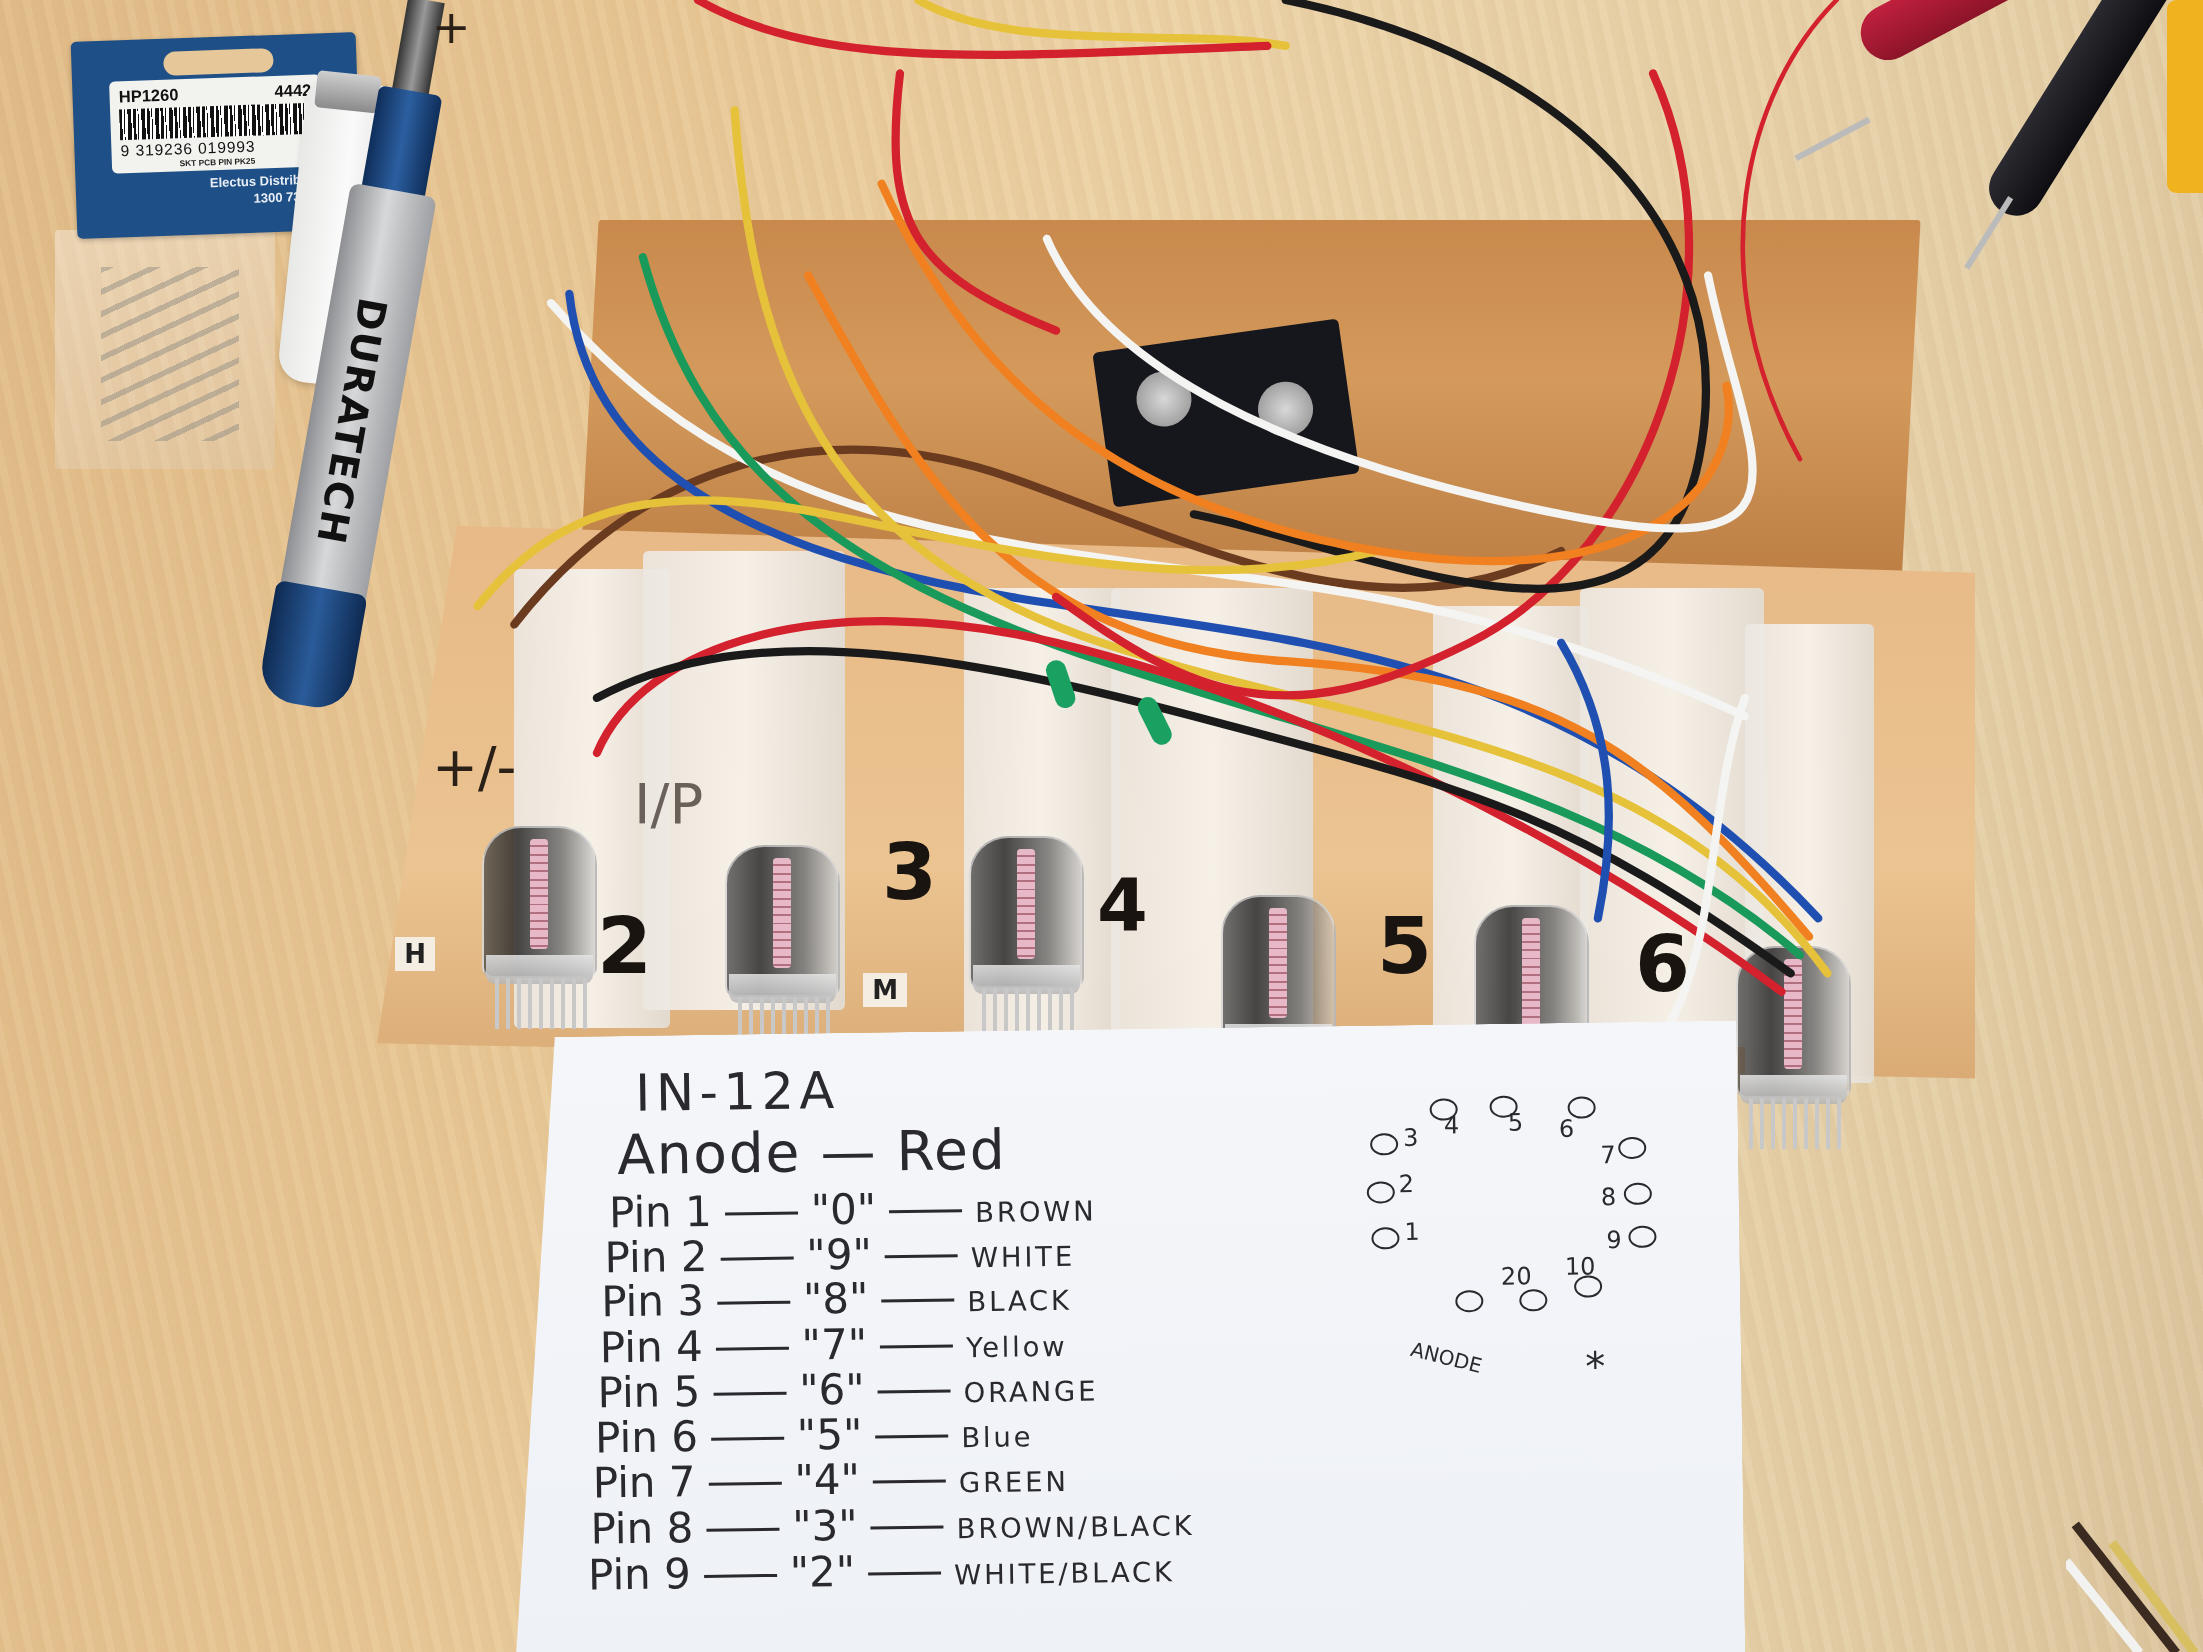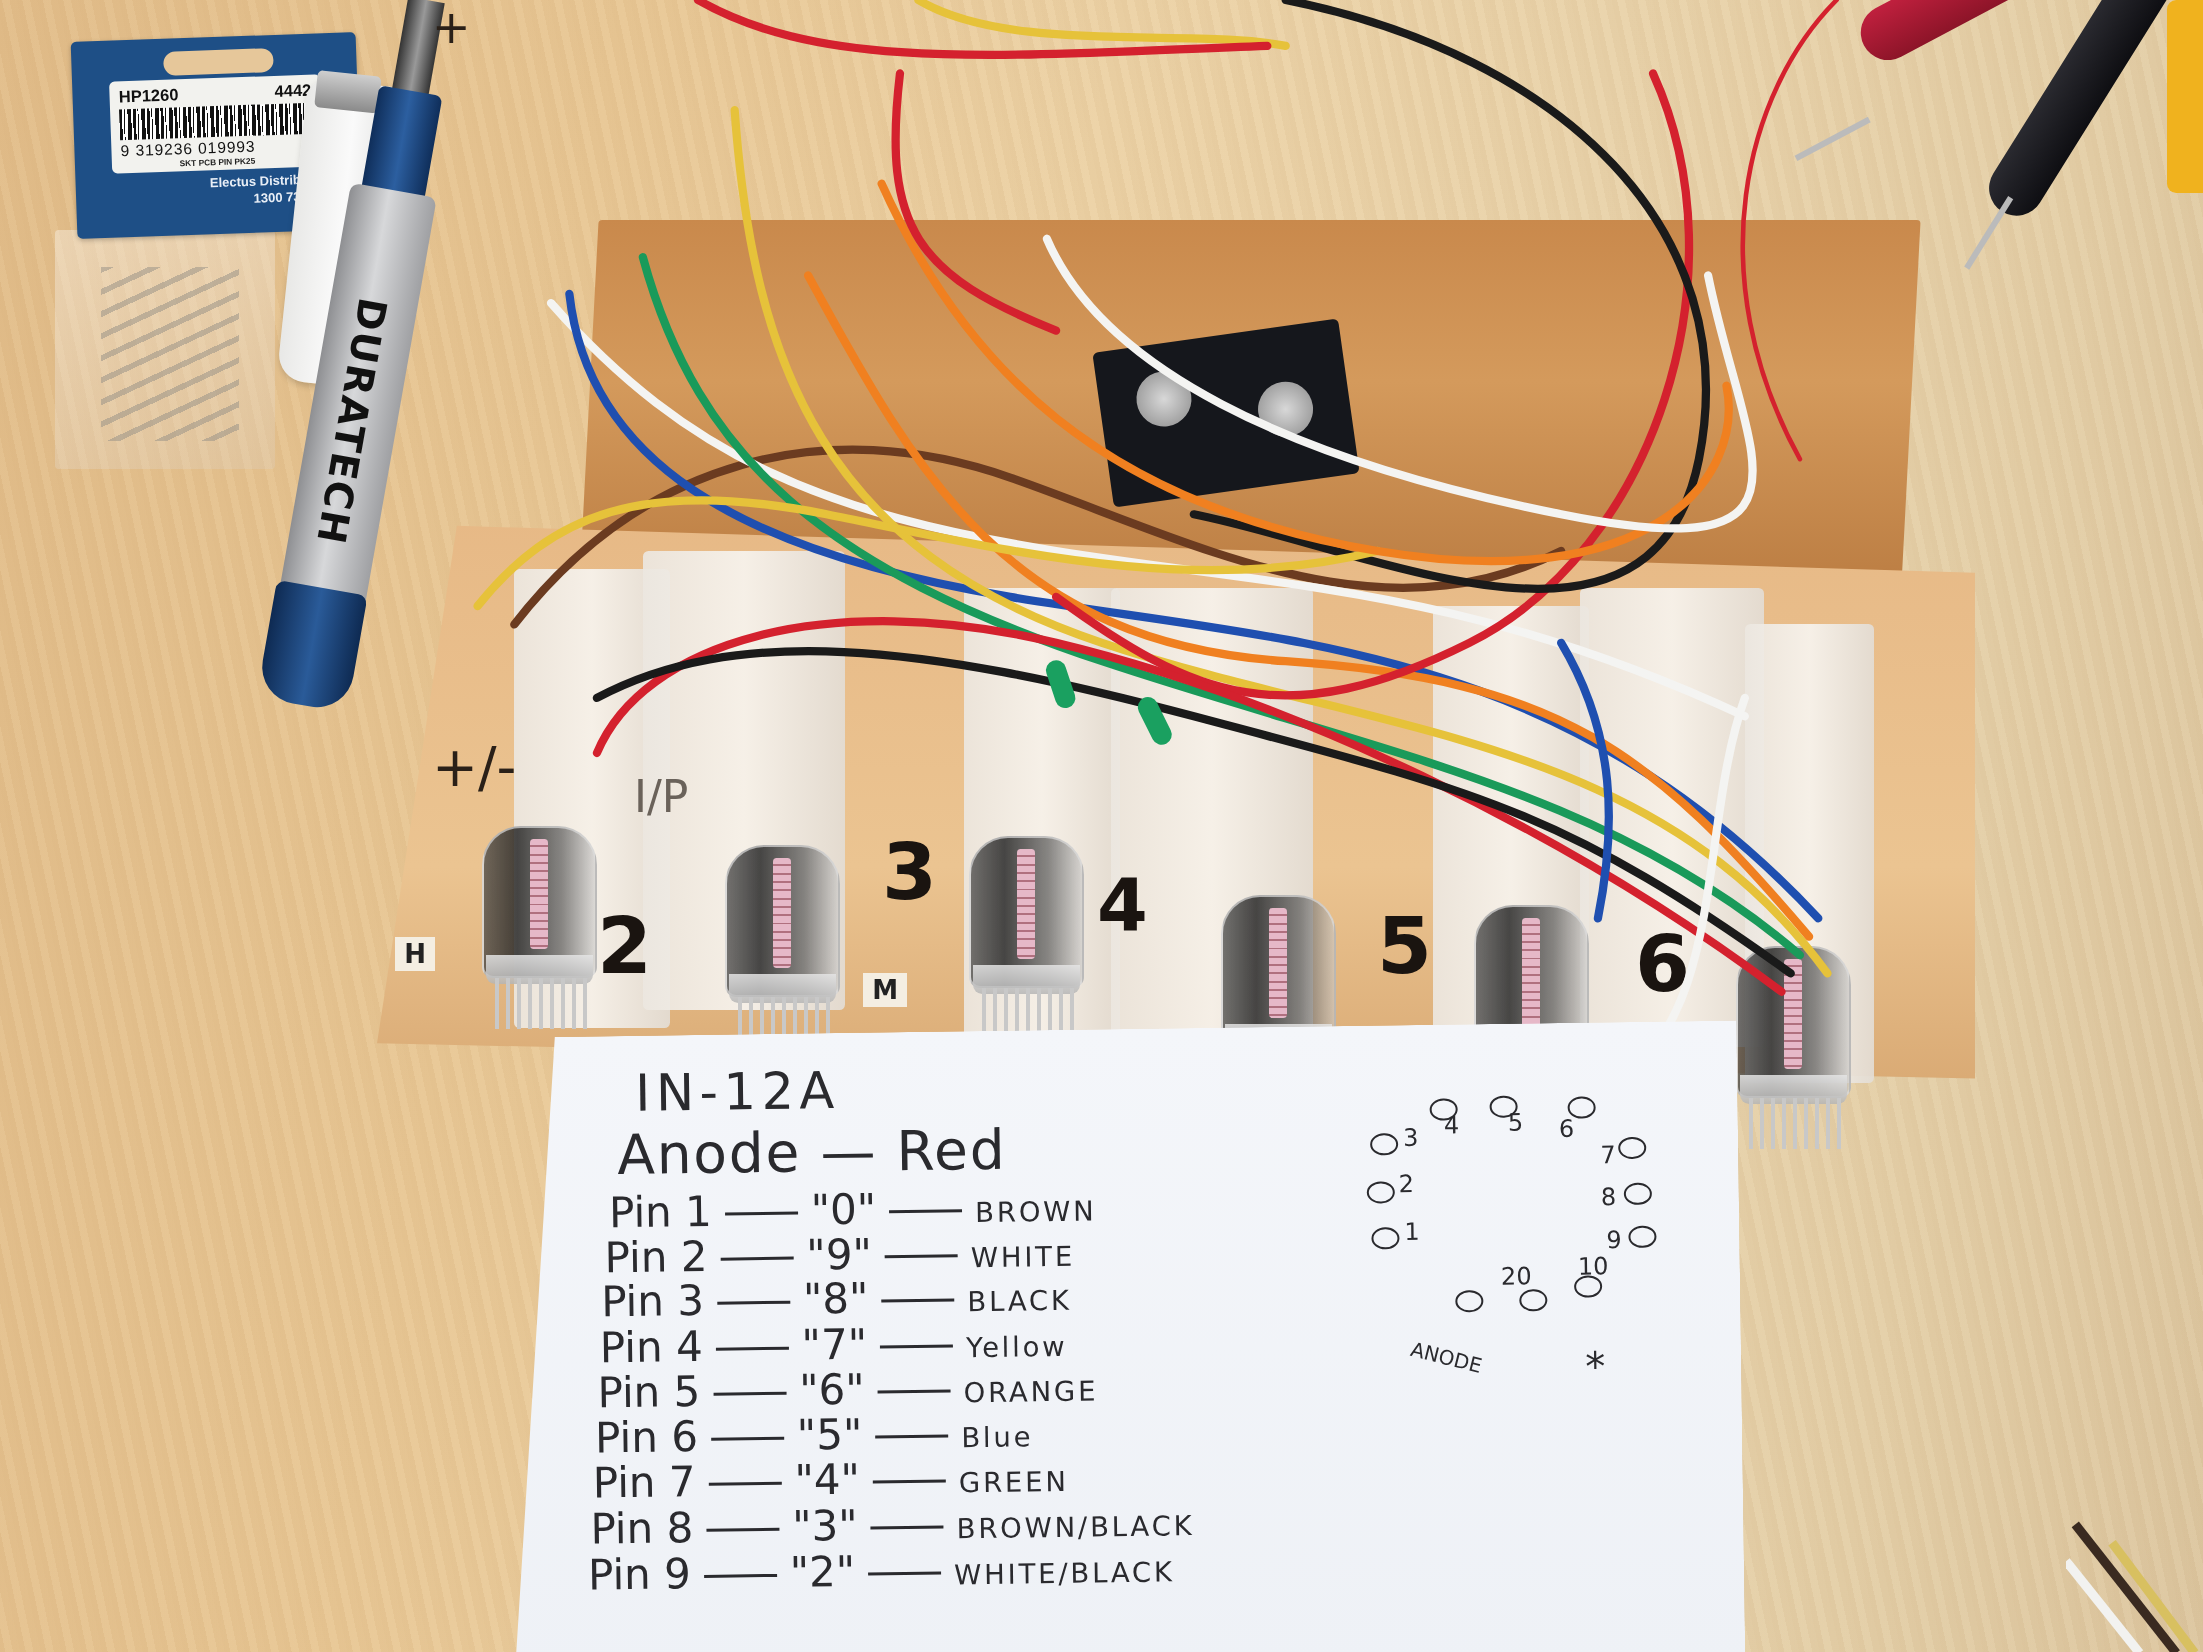--- a/index.html
+++ b/index.html
@@ -113,21 +113,21 @@
 
 <div class="slot" style="left:514px;"></div>
 <div class="slot" style="left:643px;top:551px;width:202px;"></div>
 <div class="slot" style="left:964px;top:588px;"></div>
 <div class="slot" style="left:1111px;top:588px;width:202px;"></div>
 <div class="slot" style="left:1433px;top:606px;"></div>
 <div class="slot" style="left:1580px;top:588px;width:184px;"></div>
 <div class="slot" style="left:1745px;top:624px;width:129px;"></div>
 
 <div class="markup" style="left:432px;top:735px;font-size:55px;">+/-</div>
-<div class="markup" style="left:634px;top:771px;font-size:44px;color:#6a625a;">I/P</div>
+<div class="markup" style="left:634px;top:771px;font-size:56px;color:#6a625a;">I/P</div>
 <div class="markup" style="left:432px;top:0px;font-size:46px;">+</div>
 
 <div class="label-digit" style="left:597px;top:900px;">2</div>
 <div class="label-digit" style="left:882px;top:826px;">3</div>
 <div class="label-digit" style="left:1097px;top:863px;font-size:73px;">4</div>
 <div class="label-digit" style="left:1377px;top:900px;">5</div>
 <div class="label-digit" style="left:1635px;top:918px;">6</div>
 
 <div class="tape" style="left:395px;top:937px;">H</div>
 <div class="tape" style="left:863px;top:973px;">M</div>
@@ -227,21 +227,21 @@
       <div class="dg" style="left:156px;top:39px;">5</div>
     <div class="ring" style="left:216px;top:27.5px;"></div>
       <div class="dg" style="left:207px;top:46px;">6</div>
     <div class="ring" style="left:266px;top:69px;"></div>
       <div class="dg" style="left:248px;top:73px;">7</div>
     <div class="ring" style="left:271px;top:115px;"></div>
       <div class="dg" style="left:248px;top:115px;">8</div>
     <div class="ring" style="left:275px;top:158px;"></div>
       <div class="dg" style="left:253px;top:158px;">9</div>
     <div class="ring" style="left:220px;top:207px;"></div>
-      <div class="dg" style="left:211px;top:184px;margin-left:13px;">10</div>
+      <div class="dg" style="left:211px;top:184px;">10</div>
     <div class="ring" style="left:165px;top:220px;"></div>
       <div class="dg" style="left:147px;top:193px;">20</div>
     <div class="ring" style="left:101px;top:220px;"></div>
     <div class="dg" style="left:55px;top:275px;font-size:20px;transform:rotate(15deg);">ANODE</div>
     <div class="dg" style="left:230px;top:275px;font-size:40px;">*</div>
   </div>
 </div>
 
 <svg style="position:absolute;left:2066px;top:1506px;" width="138" height="147" fill="none" viewBox="0 0 150 160">
   <path d="M10 20 L120 160" stroke="#3a2a20" stroke-width="10"></path>

